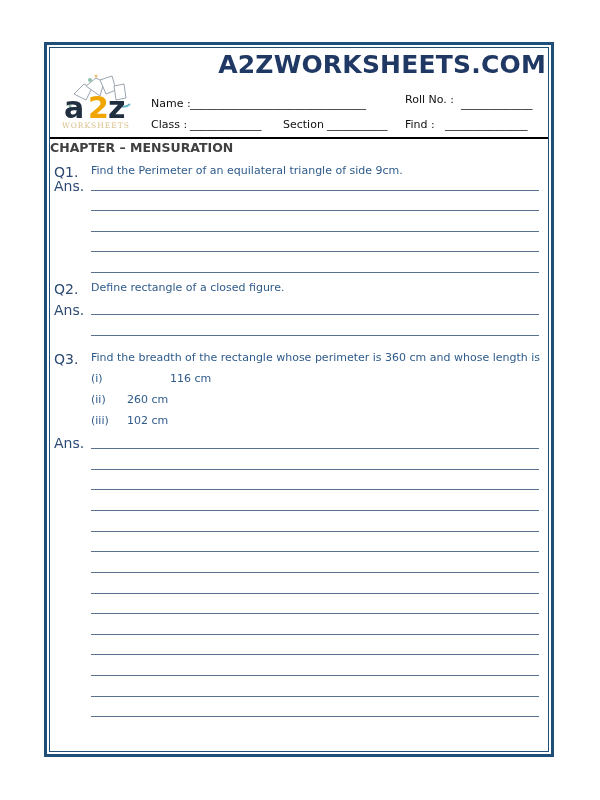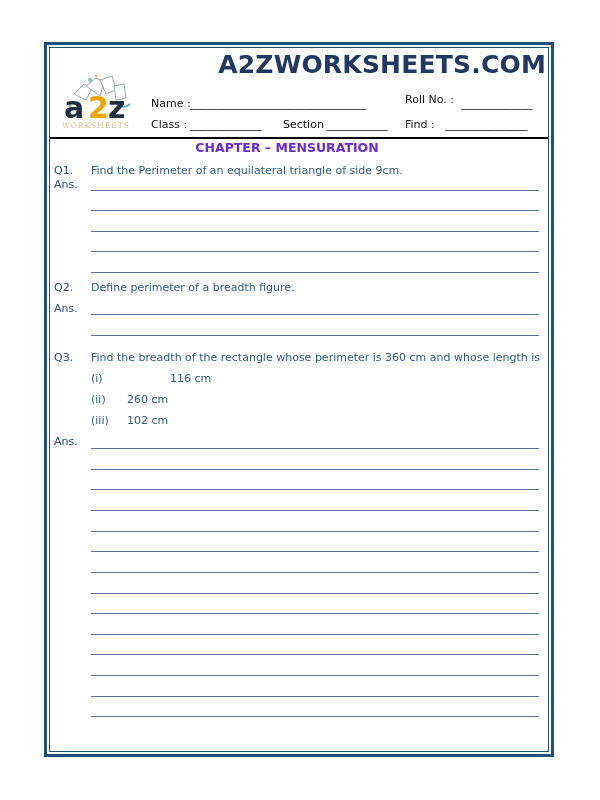--- a/index.html
+++ b/index.html
@@ -19,24 +19,24 @@
   .site-title {
     left: 150px; width: 396px; top: 50px; text-align: right;
     font-family: "DejaVu Sans", sans-serif; font-weight: bold; font-size: 25px;
     color: #203864; letter-spacing: 0.2px;
   }
   .hdr-row { font-size: 11px; color: #111; }
   .separator {
     position: absolute; left: 50px; width: 498px; top: 137px; height: 2px; background: #000;
   }
   .chapter {
-    left: 50px; width: 474px; top: 140px; text-align: center;
-    font-weight: bold; font-size: 12.5px; color: #6d28d9;
+    left: 50px; width: 474px; top: 140px; text-align: left;
+    font-weight: bold; font-size: 12.5px; color: #404040;
   }
-  .qlabel { left: 54px; font-size: 11px; color: #2d4a73; }
+  .qlabel { left: 54px; font-size: 14px; color: #2d4a73; }
   .qtext { left: 91px; font-size: 11px; color: #2f5b8a; }
   .subroman { left: 91px; font-size: 11px; color: #2f5b8a; }
   .subval { left: 127px; font-size: 11px; color: #2f5b8a; }
   .rule {
     position: absolute; left: 91px; width: 448px; height: 1px; background: #5a6f8e;
   }
   .logo { position: absolute; left: 60px; top: 72px; width: 80px; height: 58px; }
 </style>
 </head>
 <body>
@@ -84,21 +84,21 @@
 <span class="abs qlabel" style="top:164px;">Q1.</span>
 <span class="abs qtext" style="top:164px;">Find the Perimeter of an equilateral triangle of side 9cm.</span>
 <span class="abs qlabel" style="top:178px;">Ans.</span>
 <div class="rule" style="top:190px;"></div>
 <div class="rule" style="top:210px;"></div>
 <div class="rule" style="top:231px;"></div>
 <div class="rule" style="top:251px;"></div>
 <div class="rule" style="top:272px;"></div>
 
 <span class="abs qlabel" style="top:281px;">Q2.</span>
-<span class="abs qtext" style="top:281px;">Define perimeter of a breadth figure.</span>
+<span class="abs qtext" style="top:281px;">Define rectangle of a closed figure.</span>
 <span class="abs qlabel" style="top:302px;">Ans.</span>
 <div class="rule" style="top:314px;"></div>
 <div class="rule" style="top:335px;"></div>
 
 <span class="abs qlabel" style="top:351px;">Q3.</span>
 <span class="abs qtext" style="top:351px;">Find the breadth of the rectangle whose perimeter is 360 cm and whose length is</span>
 
 <span class="abs subroman" style="top:372px;">(i)</span>
 <span class="abs subval" style="top:372px;margin-left:43px;">116 cm</span>
 <span class="abs subroman" style="top:393px;">(ii)</span>

